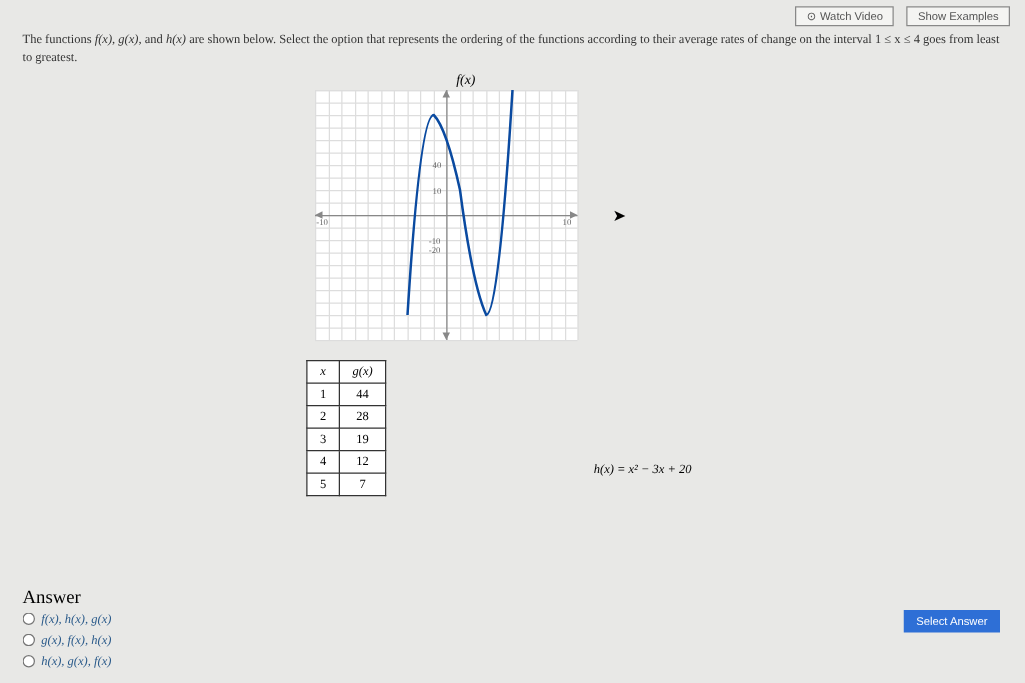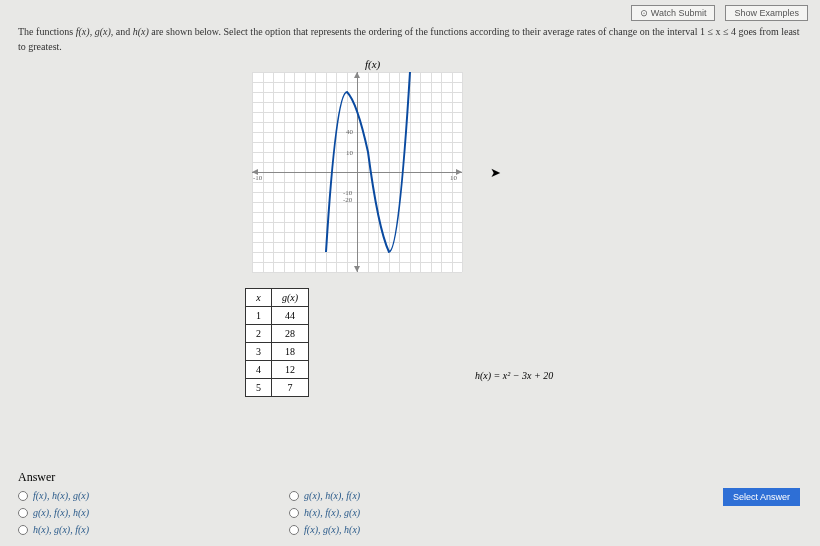--- a/index.html
+++ b/index.html
@@ -11,35 +11,35 @@
 .fx-label { position: absolute; top: 58px; left: 365px; font-size: 11px; font-style: italic; }
 .graph { position: absolute; top: 72px; left: 252px; width: 210px; height: 200px; background: #fff; }
 .grid-line { position: absolute; background: #ddd; }
 .axis { position: absolute; background: #888; }
 .tick-label { position: absolute; font-size: 7px; color: #666; }
 .curve { position: absolute; top: 0; left: 0; }
 .tbl { position: absolute; top: 288px; left: 245px; border-collapse: collapse; background: #fff; }
 .tbl td, .tbl th { border: 1px solid #333; padding: 3px 10px; font-size: 10px; text-align: center; font-weight: normal; }
 .tbl th { font-style: italic; }
 .hx-eq { position: absolute; top: 370px; left: 475px; font-size: 10px; font-style: italic; }
-.answer-label { position: absolute; top: 470px; left: 18px; font-size: 12px; }
+.answer-label { position: absolute; top: 470px; left: 18px; font-size: 15px; }
 .options { position: absolute; top: 490px; left: 18px; display: flex; gap: 200px; }
 .opt-col { display: flex; flex-direction: column; gap: 6px; }
-.opt { display: flex; align-items: center; gap: 5px; font-size: 10px; font-style: italic; color: #2a5a8a; }
+.opt { display: flex; align-items: flex-start; gap: 5px; font-size: 10px; font-style: italic; color: #2a5a8a; }
 .opt input { width: 10px; height: 10px; }
 .submit { position: absolute; top: 488px; right: 20px; background: #2e6fd6; color: #fff; border: none; padding: 4px 10px; font-size: 9px; cursor: pointer; }
 .cursor { position: absolute; top: 165px; left: 490px; font-size: 13px; }
 </style>
 </head>
 <body>
 
 <div class="top-buttons">
   <button class="top-btn">
       <span>⊙</span>
-      <span>Watch Submit</span>
+      <span>Watch Video</span>
     </button>
   <button class="top-btn">
       <span>Show Examples</span>
     </button>
 </div>
 
 <div class="question">
   <span>The functions </span><span class="em">f(x)</span><span>, </span><span class="em">g(x)</span><span>, and </span><span class="em">h(x)</span><span> are shown below. Select the option that represents the ordering of the functions according to their average rates of change on the interval </span><span>1 ≤ x ≤ 4</span><span> goes from least to greatest.</span>
 </div>
 
@@ -117,21 +117,21 @@
   <tr>
         <td>1</td>
         <td>44</td>
       </tr>
   <tr>
         <td>2</td>
         <td>28</td>
       </tr>
   <tr>
         <td>3</td>
-        <td>18</td>
+        <td>19</td>
       </tr>
   <tr>
         <td>4</td>
         <td>12</td>
       </tr>
   <tr>
         <td>5</td>
         <td>7</td>
       </tr>
 </tbody>
@@ -149,29 +149,15 @@
       </label>
     <label class="opt">
         <input type="radio" name="ans" style="">
         <span>g(x), f(x), h(x)</span>
       </label>
     <label class="opt">
         <input type="radio" name="ans" style="">
         <span>h(x), g(x), f(x)</span>
       </label>
   </div>
-  <div class="opt-col">
-    <label class="opt">
-        <input type="radio" name="ans" style="">
-        <span>g(x), h(x), f(x)</span>
-      </label>
-    <label class="opt">
-        <input type="radio" name="ans" style="">
-        <span>h(x), f(x), g(x)</span>
-      </label>
-    <label class="opt">
-        <input type="radio" name="ans" style="">
-        <span>f(x), g(x), h(x)</span>
-      </label>
-  </div>
 </div>
 
 <button class="submit">Select Answer</button>
 
 </body></html>

